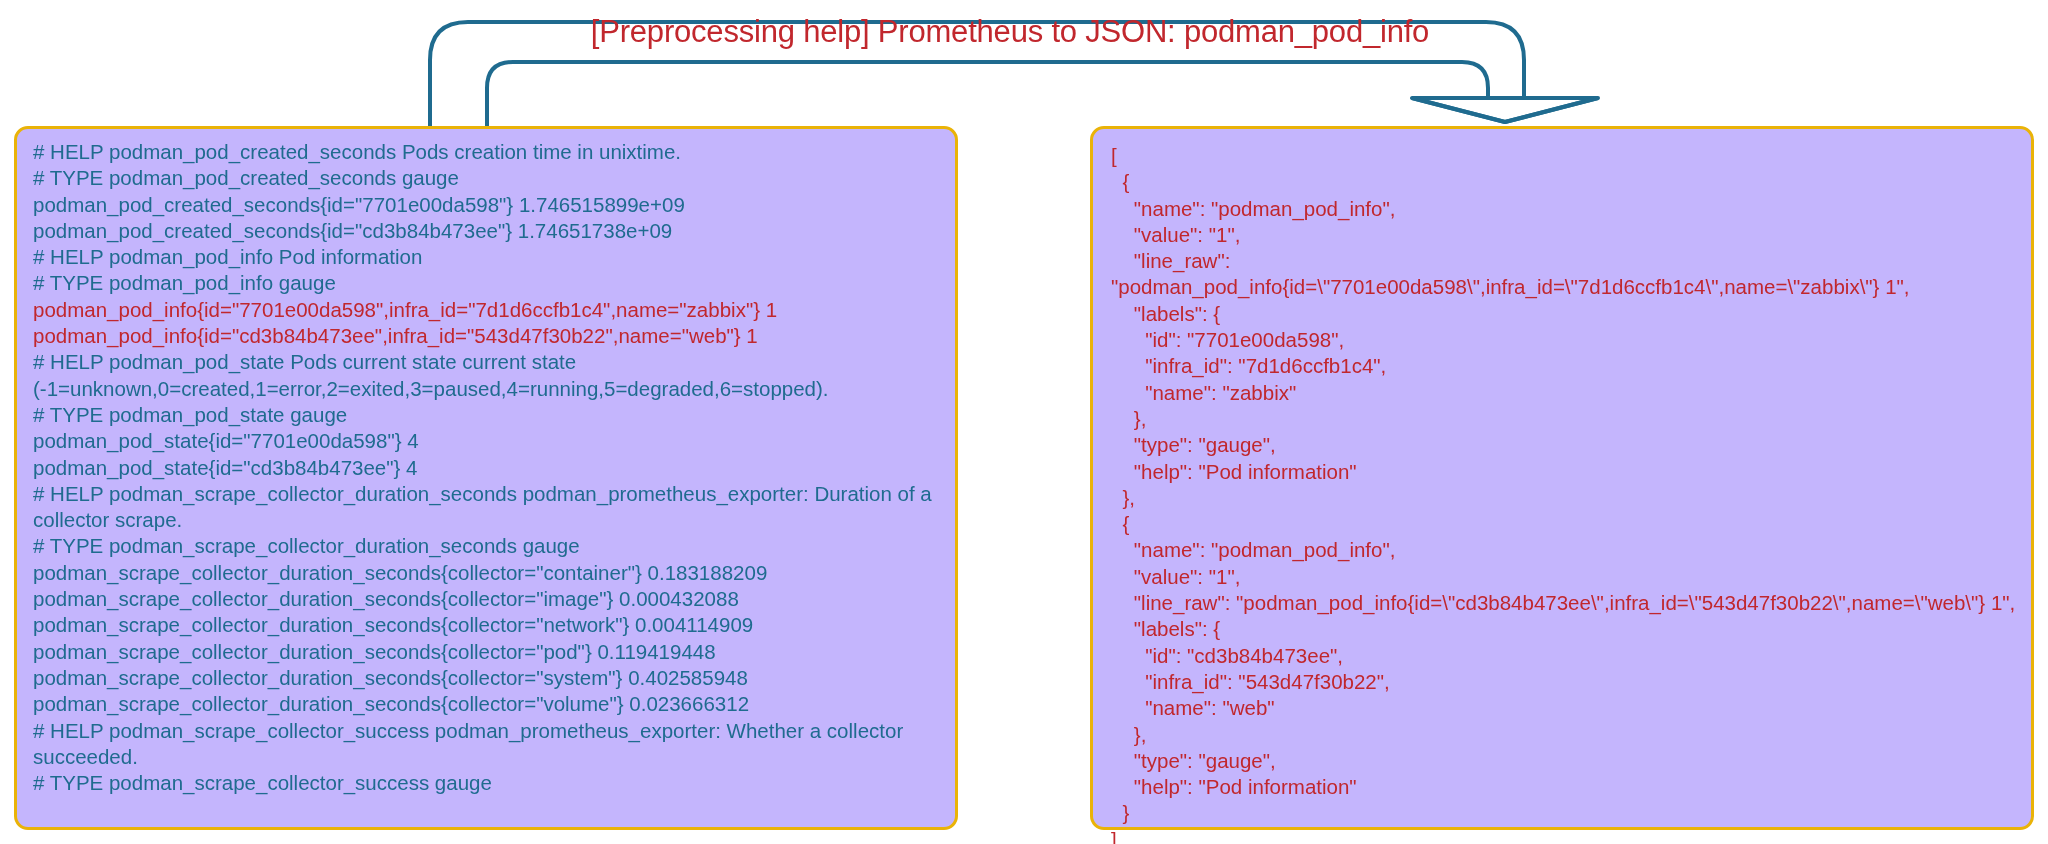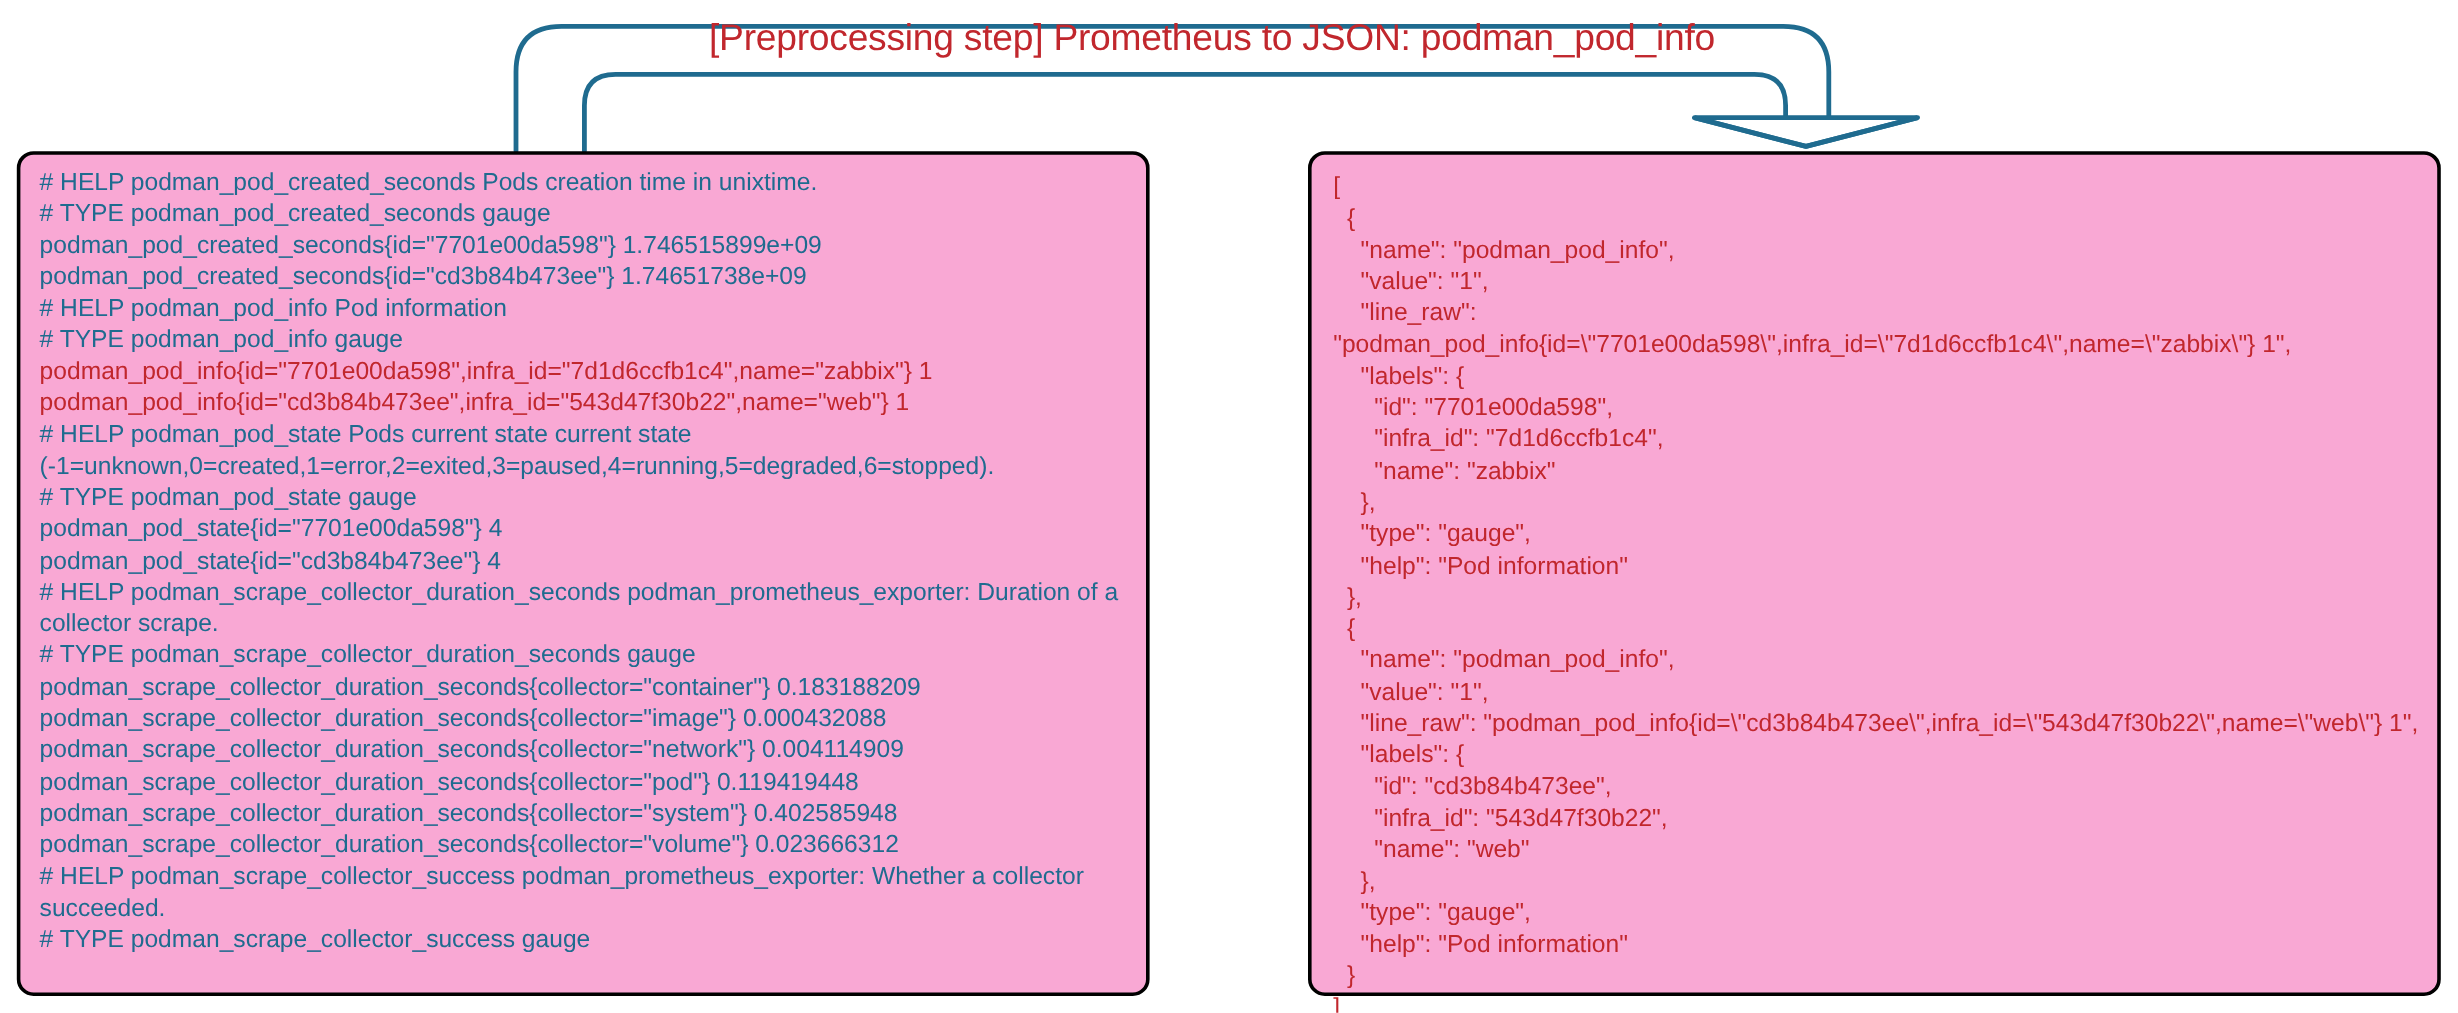--- a/index.html
+++ b/index.html
@@ -36,23 +36,23 @@
     color: #c1272d;
     font-size: 31px;
     font-family: "Liberation Sans", sans-serif;
     letter-spacing: -0.2px;
     white-space: nowrap;
   }
 
   
   .panel {
     position: absolute;
-    border: 3px solid #000000;
+    border: 3px solid #eab308;
     border-radius: 14px;
-    background: #f9a8d4;
+    background: #c4b5fd;
     box-sizing: border-box;
   }
   #panel-prometheus {
     left: 14px;
     top: 126px;
     width: 944px;
     height: 704px;
   }
   #panel-json {
     left: 1090px;
@@ -94,21 +94,21 @@
 <svg id="connector-layer" viewBox="0 0 2048 844" xmlns="http://www.w3.org/2000/svg">
 
   <path d="M 430,126 L 430,60 Q 430,22 468,22 L 1486,22 Q 1524,22 1524,60 L 1524,98" fill="none" stroke="#1f6b8f" stroke-width="4" stroke-linecap="round"></path>
 
   <path d="M 487,126 L 487,88 Q 487,62 513,62 L 1462,62 Q 1488,62 1488,88 L 1488,98" fill="none" stroke="#1f6b8f" stroke-width="4" stroke-linecap="round"></path>
 
   <path d="M 1412,98 L 1598,98 L 1505,122 Z" fill="none" stroke="#1f6b8f" stroke-width="4" stroke-linejoin="round"></path>
   <path d="M 1412,98 L 1505,122 L 1598,98" fill="none" stroke="#1f6b8f" stroke-width="4" stroke-linejoin="round"></path>
 </svg>
 
-<div id="diagram-title">[Preprocessing step]  Prometheus to JSON: podman_pod_info</div>
+<div id="diagram-title">[Preprocessing help]  Prometheus to JSON: podman_pod_info</div>
 
 <div class="panel" id="panel-prometheus">
   <div class="code-block" id="prom-block"><span class="ln c-blue"># HELP podman_pod_created_seconds Pods creation time in unixtime.</span><span class="ln c-blue"># TYPE podman_pod_created_seconds gauge</span><span class="ln c-blue">podman_pod_created_seconds{id="7701e00da598"} 1.746515899e+09</span><span class="ln c-blue">podman_pod_created_seconds{id="cd3b84b473ee"} 1.74651738e+09</span><span class="ln c-blue"># HELP podman_pod_info Pod information</span><span class="ln c-blue"># TYPE podman_pod_info gauge</span><span class="ln c-red">podman_pod_info{id="7701e00da598",infra_id="7d1d6ccfb1c4",name="zabbix"} 1</span><span class="ln c-red">podman_pod_info{id="cd3b84b473ee",infra_id="543d47f30b22",name="web"} 1</span><span class="ln c-blue"># HELP podman_pod_state Pods current state current state (-1=unknown,0=created,1=error,2=exited,3=paused,4=running,5=degraded,6=stopped).</span><span class="ln c-blue"># TYPE podman_pod_state gauge</span><span class="ln c-blue">podman_pod_state{id="7701e00da598"} 4</span><span class="ln c-blue">podman_pod_state{id="cd3b84b473ee"} 4</span><span class="ln c-blue"># HELP podman_scrape_collector_duration_seconds podman_prometheus_exporter: Duration of a collector scrape.</span><span class="ln c-blue"># TYPE podman_scrape_collector_duration_seconds gauge</span><span class="ln c-blue">podman_scrape_collector_duration_seconds{collector="container"} 0.183188209</span><span class="ln c-blue">podman_scrape_collector_duration_seconds{collector="image"} 0.000432088</span><span class="ln c-blue">podman_scrape_collector_duration_seconds{collector="network"} 0.004114909</span><span class="ln c-blue">podman_scrape_collector_duration_seconds{collector="pod"} 0.119419448</span><span class="ln c-blue">podman_scrape_collector_duration_seconds{collector="system"} 0.402585948</span><span class="ln c-blue">podman_scrape_collector_duration_seconds{collector="volume"} 0.023666312</span><span class="ln c-blue"># HELP podman_scrape_collector_success podman_prometheus_exporter: Whether a collector succeeded.</span><span class="ln c-blue"># TYPE podman_scrape_collector_success gauge</span></div>
 </div>
 
 <div class="panel" id="panel-json">
   <div class="code-block" id="json-block"><span class="ln c-red">[</span><span class="ln c-red">  {</span><span class="ln c-red">    "name": "podman_pod_info",</span><span class="ln c-red">    "value": "1",</span><span class="ln c-red">    "line_raw":</span><span class="ln c-red">"podman_pod_info{id=\"7701e00da598\",infra_id=\"7d1d6ccfb1c4\",name=\"zabbix\"} 1",</span><span class="ln c-red">    "labels": {</span><span class="ln c-red">      "id": "7701e00da598",</span><span class="ln c-red">      "infra_id": "7d1d6ccfb1c4",</span><span class="ln c-red">      "name": "zabbix"</span><span class="ln c-red">    },</span><span class="ln c-red">    "type": "gauge",</span><span class="ln c-red">    "help": "Pod information"</span><span class="ln c-red">  },</span><span class="ln c-red">  {</span><span class="ln c-red">    "name": "podman_pod_info",</span><span class="ln c-red">    "value": "1",</span><span class="ln c-red">    "line_raw": "podman_pod_info{id=\"cd3b84b473ee\",infra_id=\"543d47f30b22\",name=\"web\"} 1",</span><span class="ln c-red">    "labels": {</span><span class="ln c-red">      "id": "cd3b84b473ee",</span><span class="ln c-red">      "infra_id": "543d47f30b22",</span><span class="ln c-red">      "name": "web"</span><span class="ln c-red">    },</span><span class="ln c-red">    "type": "gauge",</span><span class="ln c-red">    "help": "Pod information"</span><span class="ln c-red">  }</span><span class="ln c-red">]</span></div>
 </div>
 
 </body></html>

